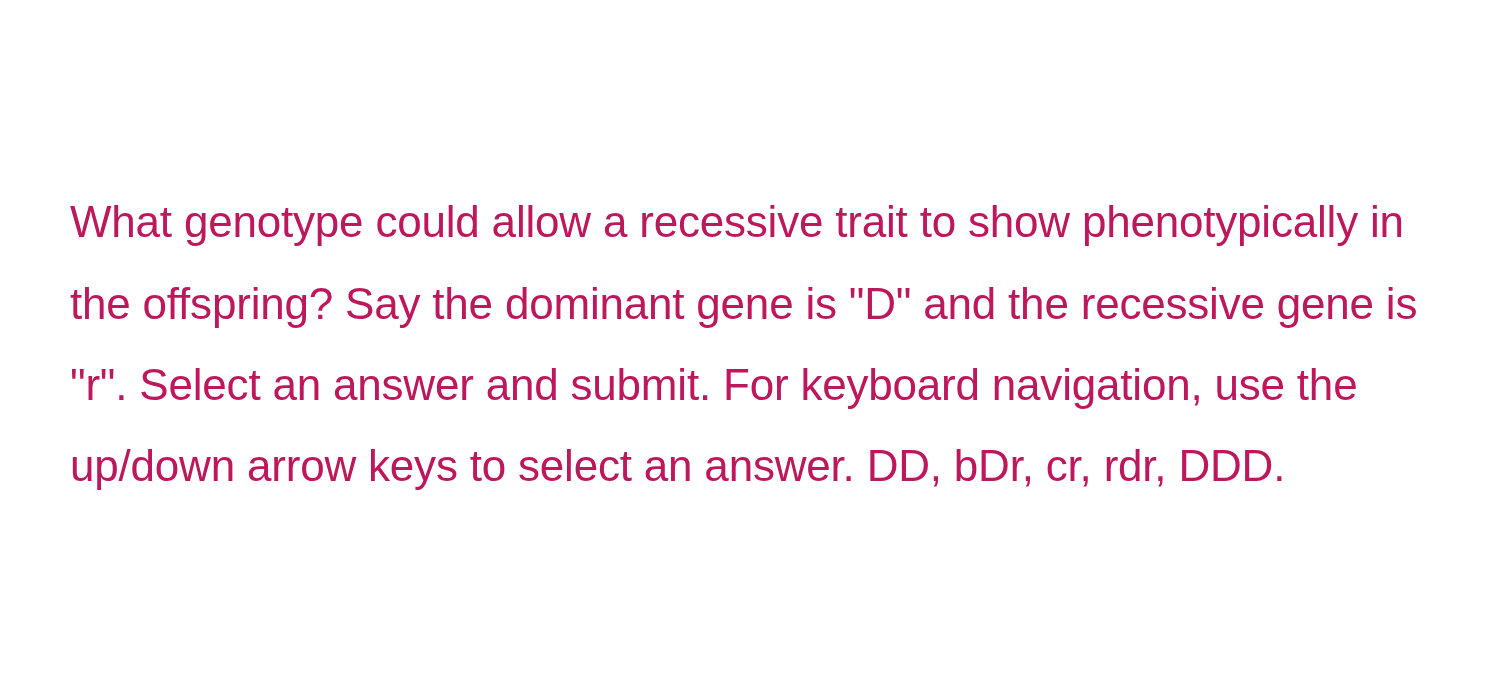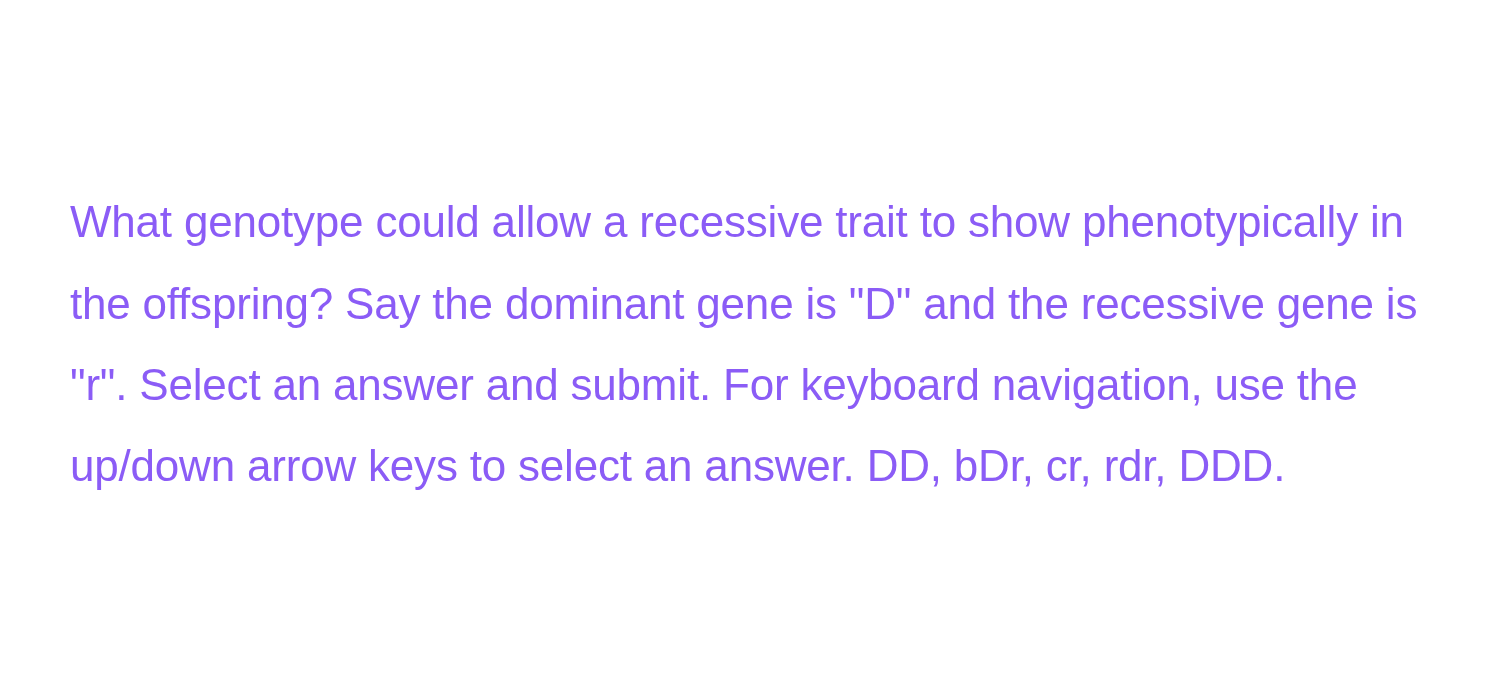--- a/index.html
+++ b/index.html
@@ -13,21 +13,21 @@
       background: #ffffff;
       font-family: -apple-system, BlinkMacSystemFont, "Segoe UI", Helvetica, Arial, sans-serif;
       display: flex;
       align-items: center;
       justify-content: flex-start;
       padding: 60px 70px;
     }
     .question-text {
       font-size: 44px;
       line-height: 1.85;
-      color: #8b5cf6;
+      color: #be185d;
       font-weight: 400;
       letter-spacing: -0.2px;
       max-width: 1380px;
     }
   </style>
 </head>
 <body>
 
 <div class="question-text">What genotype could allow a recessive trait to show phenotypically in the offspring? Say the dominant gene is "D" and the recessive gene is "r". Select an answer and submit. For keyboard navigation, use the up/down arrow keys to select an answer. DD, bDr, cr, rdr, DDD.</div>
 

